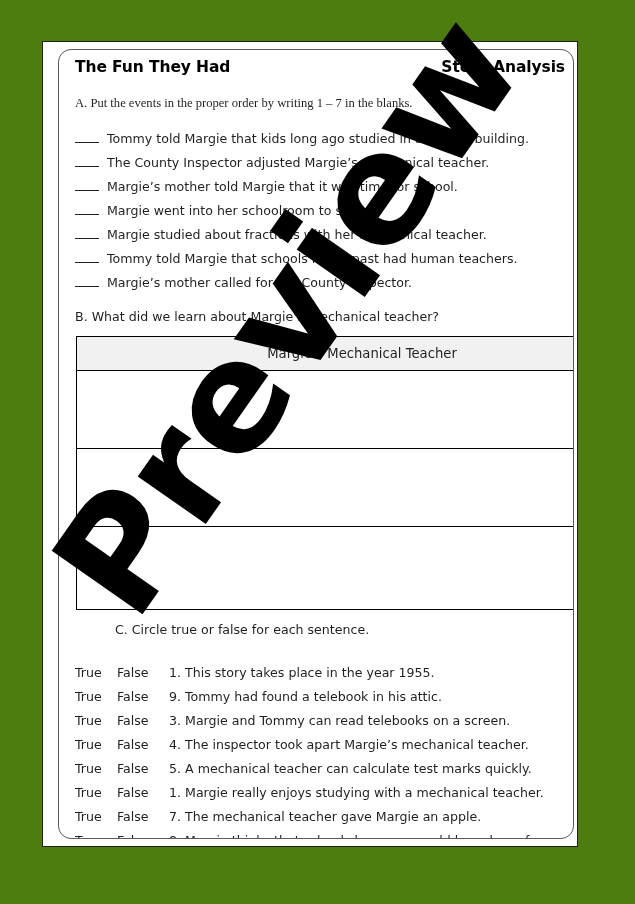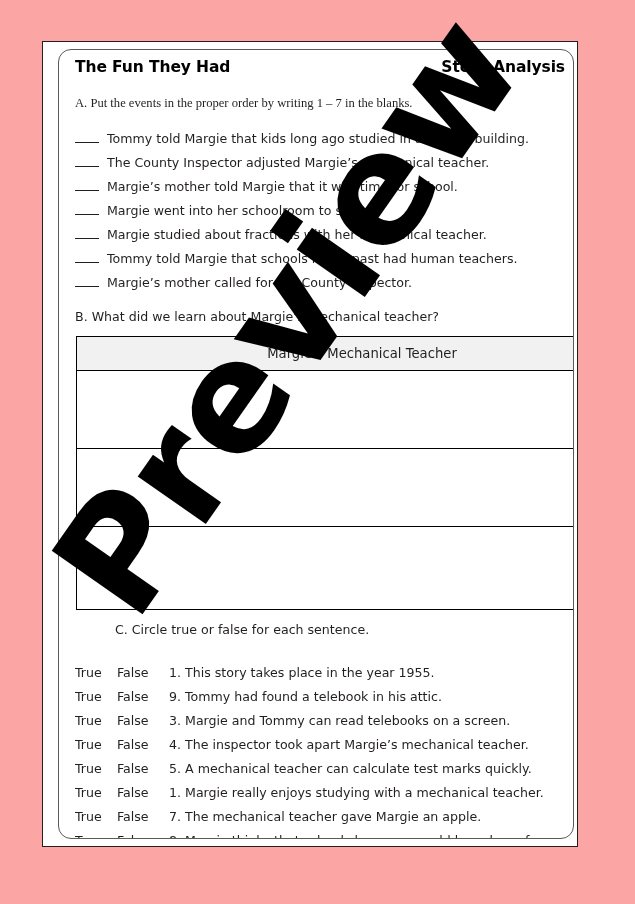--- a/index.html
+++ b/index.html
@@ -8,21 +8,21 @@
     width: 635px;
     height: 904px;
     background: #ffffff;
     font-family: "DejaVu Sans", sans-serif;
   }
 
   #page {
     position: relative;
     width: 635px;
     height: 904px;
-    background: #fca5a5;
+    background: #4d7c0f;
     overflow: hidden;
   }
 
   
   #outer-border {
     position: absolute;
     left: 42px;
     top: 41px;
     width: 536px;
     height: 806px;

